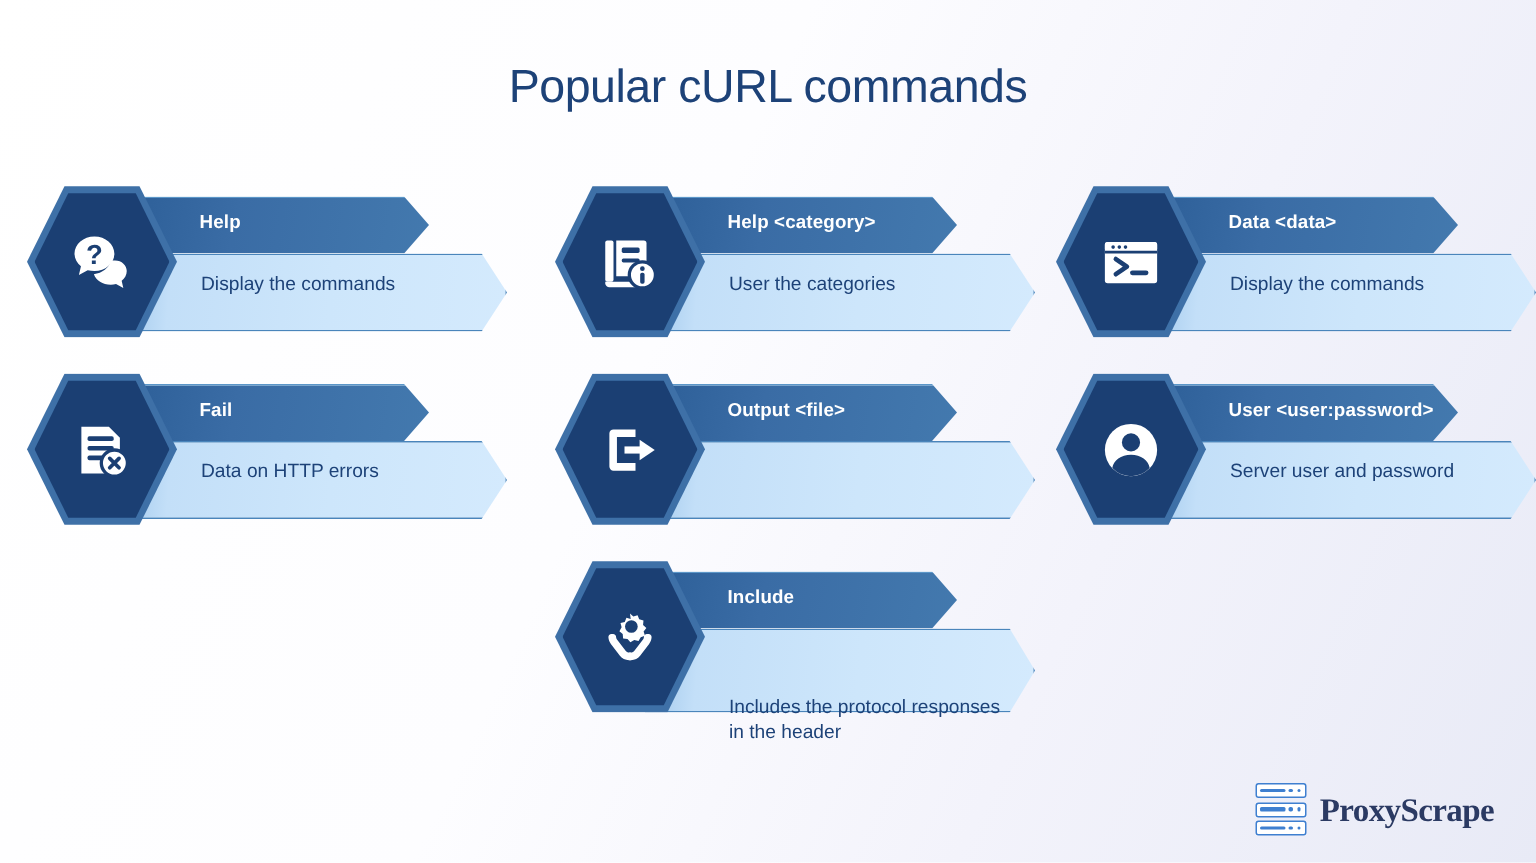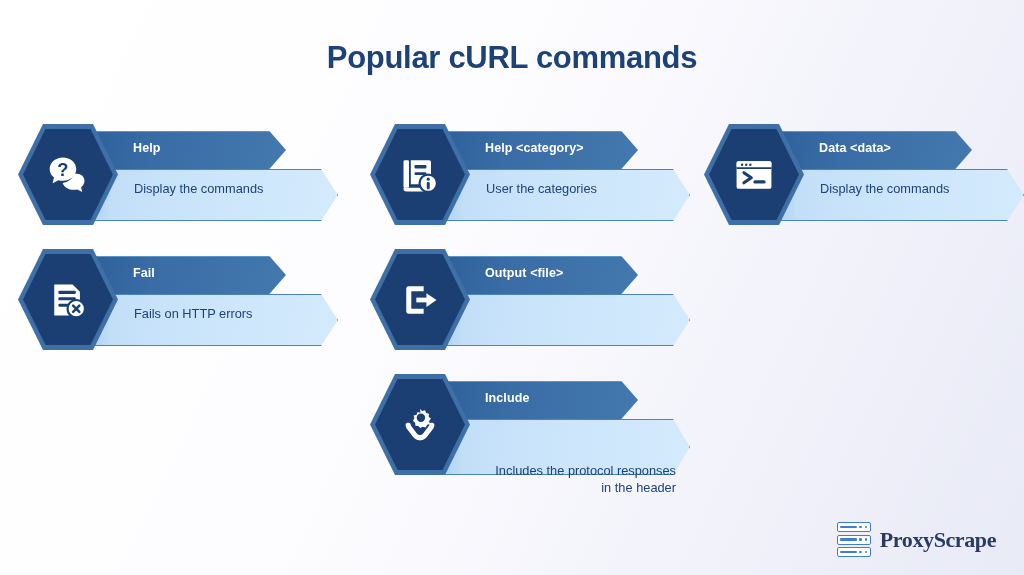--- a/index.html
+++ b/index.html
@@ -10,21 +10,21 @@
     position:relative;
     overflow:hidden;
   }
 
   
   .title {
     position:absolute;
     top:40px; left:0; right:0;
     text-align:center;
     font-size:31px;
-    font-weight:bold;
+    font-weight:normal;
     color:#1d4278;
     letter-spacing:-0.3px;
   }
 
   
   .grid { position:absolute; top:122px; left:0; width:1024px; }
   .row { position:relative; height:125px; }
 
   .card {
     position:absolute;
@@ -53,21 +53,21 @@
     clip-path: polygon(25% 2%, 75% 2%, 100% 50%, 75% 98%, 25% 98%, 0% 50%);
   }
   .hex-icon {
     position:absolute; inset:0;
     display:flex; align-items:center; justify-content:center;
     z-index:4;
   }
   .hex-icon svg { width:44px; height:44px; display:block; }
 
   
-  .bands { position:absolute; left:60px; top:9px; width:260px; height:90px;text-align:right; }
+  .bands { position:absolute; left:60px; top:9px; width:260px; height:90px; }
 
   .band-top {
     position:absolute; left:0; top:0;
     width:208px; height:38px;
     background:linear-gradient(100deg,#2c5e97 0%,#3a6ca5 38%,#4379ae 100%);
     clip-path: polygon(0 0, 92% 0, 100% 50%, 92% 100%, 0 100%);
     border-top:1.5px solid #5b96c8;
   }
   .band-top-label {
     position:absolute; left:55px; top:10px;
@@ -211,21 +211,21 @@
             <rect x="13.5" y="28" width="13" height="3.4" rx="1.3" fill="#1b3f73"></rect>
             <circle cx="33" cy="33.5" r="9.5" fill="#ffffff" stroke="#1b3f73" stroke-width="2.4"></circle>
             <path d="M29.6 30.1l6.8 6.8M36.4 30.1l-6.8 6.8" stroke="#1b3f73" stroke-width="2.7" stroke-linecap="round"></path>
           </svg>
         </div>
       </div>
       <div class="bands">
         <div class="band-top"></div>
         <div class="band-top-label">Fail</div>
         <div class="band-bot"></div>
-        <div class="band-bot-label">Fails on HTTP errors</div>
+        <div class="band-bot-label">Data on HTTP errors</div>
       </div>
     </div>
 
     <div class="card c2">
       <div class="hex-wrap">
         <div class="hex-outer"></div>
         <div class="hex-inner"></div>
         <div class="hex-icon">
           <svg viewBox="0 0 48 48" xmlns="http://www.w3.org/2000/svg">
             <path d="M28 9H12a3 3 0 0 0-3 3v24a3 3 0 0 0 3 3h16v-5.5H14.5v-19H28z" fill="#ffffff"></path>
@@ -234,20 +234,39 @@
           </svg>
         </div>
       </div>
       <div class="bands">
         <div class="band-top"></div>
         <div class="band-top-label">Output &lt;file&gt;</div>
         <div class="band-bot"></div>
       </div>
     </div>
 
+    <div class="card c3">
+      <div class="hex-wrap">
+        <div class="hex-outer"></div>
+        <div class="hex-inner"></div>
+        <div class="hex-icon">
+          <svg viewBox="0 0 48 48" xmlns="http://www.w3.org/2000/svg">
+            <circle cx="24" cy="24" r="19" fill="#ffffff"></circle>
+            <circle cx="24" cy="18.5" r="6.6" fill="#1b3f73"></circle>
+            <path d="M24 27.5c-7.2 0-12.8 4.2-13.6 9.6A19 19 0 0 0 24 43a19 19 0 0 0 13.6-5.9c-.8-5.4-6.4-9.6-13.6-9.6z" fill="#1b3f73"></path>
+          </svg>
+        </div>
+      </div>
+      <div class="bands">
+        <div class="band-top"></div>
+        <div class="band-top-label">User &lt;user:password&gt;</div>
+        <div class="band-bot"></div>
+        <div class="band-bot-label">Server user and password</div>
+      </div>
+    </div>
 
   </div>
 
   <div class="row">
 
     <div class="card c2 tall">
       <div class="hex-wrap">
         <div class="hex-outer"></div>
         <div class="hex-inner"></div>
         <div class="hex-icon">

